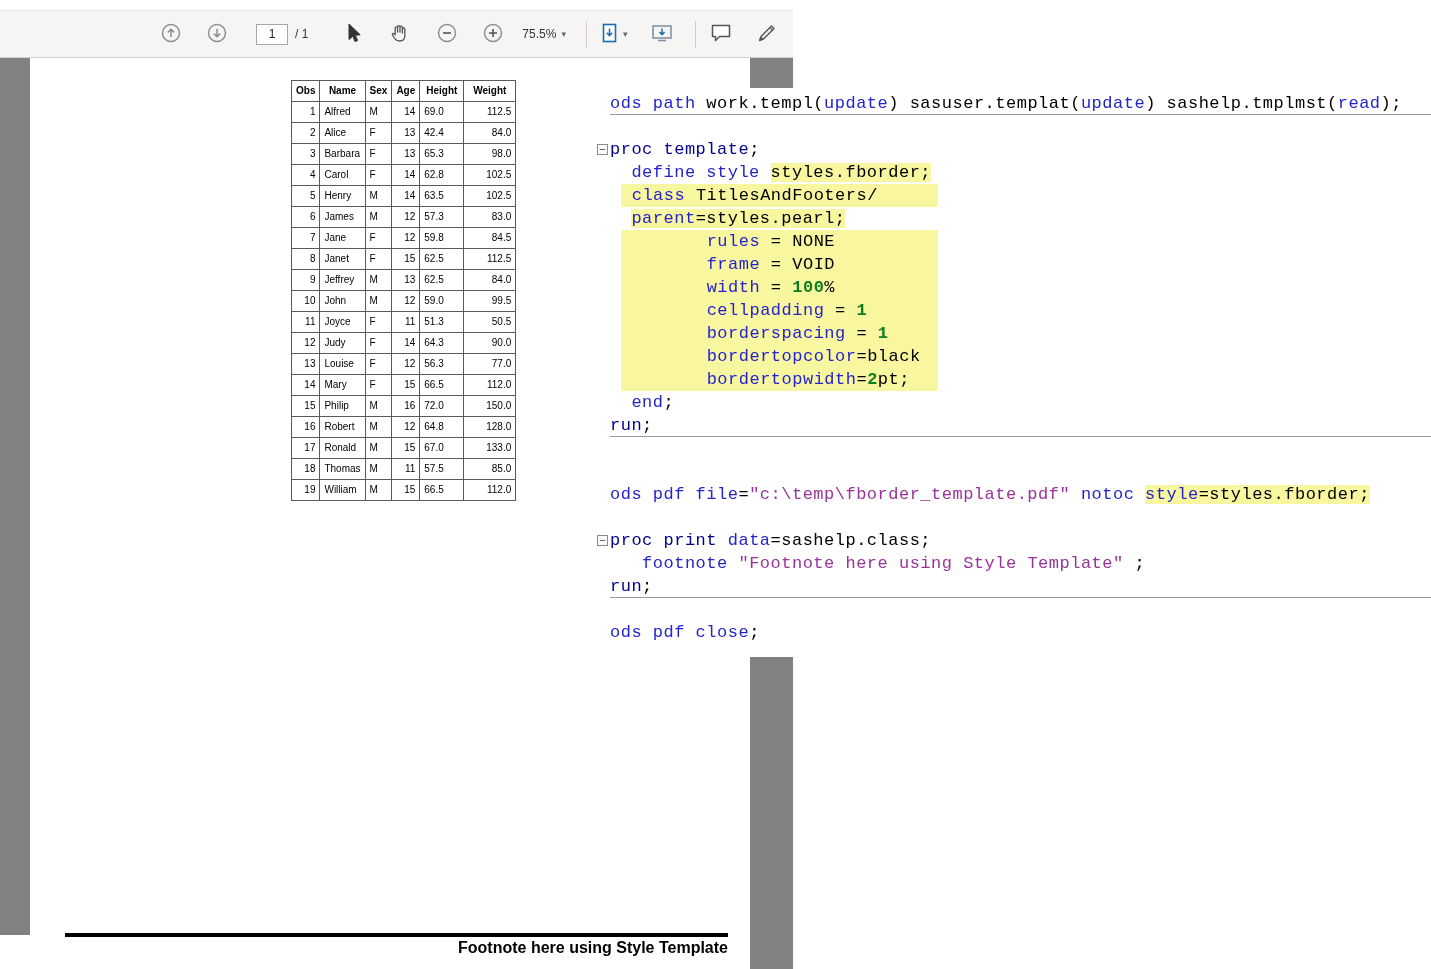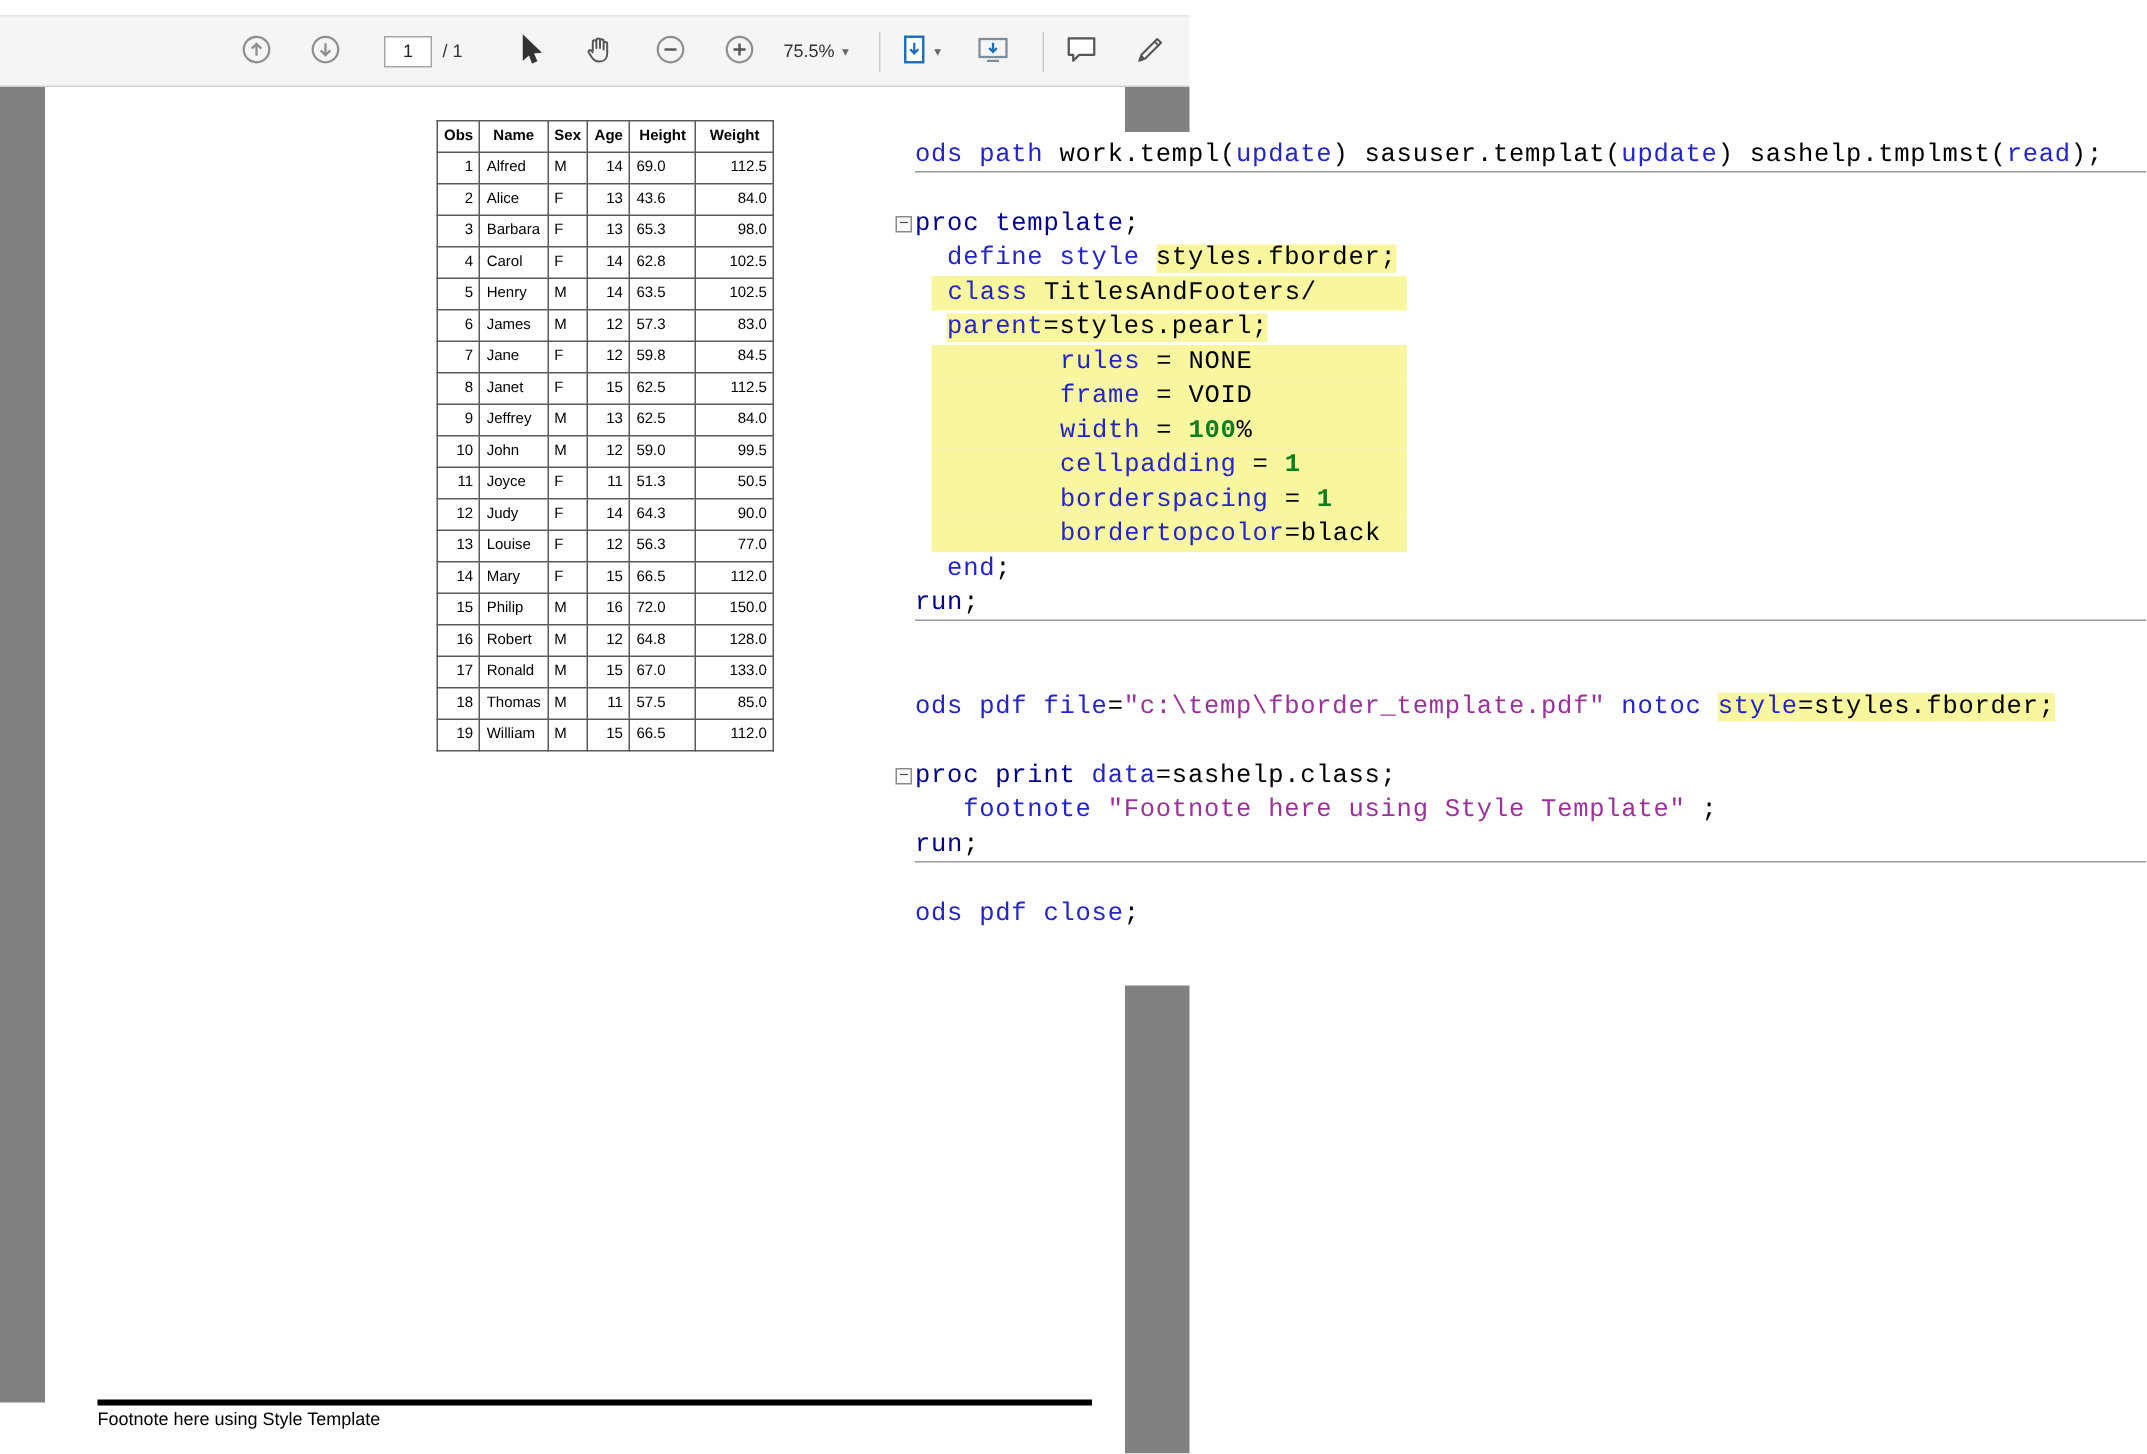--- a/index.html
+++ b/index.html
@@ -33,22 +33,22 @@
   .cls-table th,.cls-table td{border:1px solid #5a5a5a;padding:2px 4px;line-height:16px;white-space:nowrap}
   .cls-table th{font-weight:bold;text-align:center}
   .c0{width:28px;text-align:right}
   .c1{width:45px;text-align:left}
   .c2{width:21px;text-align:left}
   .c3{width:22px;text-align:right}
   .c4{width:44px;}
   .c5{width:52px;text-align:right}
   .cls-table th.c0,.cls-table th.c1,.cls-table th.c2,.cls-table th.c3,.cls-table th.c4,.cls-table th.c5{text-align:center}
   .foot-rule{position:absolute;left:35px;top:875px;width:663px;height:4px;background:#000}
-  .foot-text{position:absolute;left:35px;top:881px;width:663px;text-align:left;font-size:12px;
-    font-weight:normal;color:#000}
+  .foot-text{position:absolute;left:35px;top:881px;width:663px;text-align:right;font-size:16px;
+    font-weight:bold;color:#000}
 
   
   .code-panel{position:absolute;left:596px;top:88px;width:835px;height:569px;background:#fff;z-index:5;
     padding-top:4px;font-family:"Liberation Mono","DejaVu Sans Mono",monospace;font-size:17px;
     letter-spacing:0.5px}
   .cl{position:relative;height:23px;line-height:23px;white-space:pre;margin-left:14px;color:#000}
   .cl.rule{border-bottom:1px solid var(--rule)}
   .fold{position:absolute;left:-13px;top:6px;width:11px;height:11px;border:1px solid #8a8a8a;
     background:#fbfbfb;font-size:11px;line-height:9px;text-align:center;color:#444;letter-spacing:0;
     font-family:"Liberation Sans",sans-serif;cursor:pointer}
@@ -178,21 +178,21 @@
           <td class="c2">M</td>
           <td class="c3">14</td>
           <td class="c4">69.0</td>
           <td class="c5">112.5</td>
         </tr>
         <tr>
           <td class="c0">2</td>
           <td class="c1">Alice</td>
           <td class="c2">F</td>
           <td class="c3">13</td>
-          <td class="c4">43.6</td>
+          <td class="c4">42.4</td>
           <td class="c5">84.0</td>
         </tr>
         <tr>
           <td class="c0">3</td>
           <td class="c1">Barbara</td>
           <td class="c2">F</td>
           <td class="c3">13</td>
           <td class="c4">65.3</td>
           <td class="c5">98.0</td>
         </tr>
@@ -337,20 +337,21 @@
       <div class="cl"><span class="fold">−</span><span class="c-sec">proc template</span><span class="c-tx">;</span></div>
       <div class="cl"><span class="c-tx">  </span><span class="c-kw">define style </span><span class="c-tx hl">styles.fborder;</span></div>
       <div class="cl"><span class="blk"><span class="c-tx"> </span><span class="c-kw">class</span><span class="c-tx"> TitlesAndFooters/</span></span></div>
       <div class="cl"><span class="c-tx">  </span><span class="c-kw hl">parent</span><span class="c-tx hl">=styles.pearl;</span></div>
       <div class="cl"><span class="blk"><span class="c-tx">        </span><span class="c-kw">rules</span><span class="c-tx"> = </span><span class="c-tx">NONE</span></span></div>
       <div class="cl"><span class="blk"><span class="c-tx">        </span><span class="c-kw">frame</span><span class="c-tx"> = </span><span class="c-tx">VOID</span></span></div>
       <div class="cl"><span class="blk"><span class="c-tx">        </span><span class="c-kw">width</span><span class="c-tx"> = </span><span class="c-num">100</span><span class="c-tx">%</span></span></div>
       <div class="cl"><span class="blk"><span class="c-tx">        </span><span class="c-kw">cellpadding</span><span class="c-tx"> = </span><span class="c-num">1</span></span></div>
       <div class="cl"><span class="blk"><span class="c-tx">        </span><span class="c-kw">borderspacing</span><span class="c-tx"> = </span><span class="c-num">1</span></span></div>
       <div class="cl"><span class="blk"><span class="c-tx">        </span><span class="c-kw">bordertopcolor</span><span class="c-tx">=black</span></span></div>
+      <div class="cl"><span class="blk"><span class="c-tx">        </span><span class="c-kw">bordertopwidth</span><span class="c-tx">=</span><span class="c-num">2</span><span class="c-tx">pt;</span></span></div>
       <div class="cl"><span class="c-tx">  </span><span class="c-kw">end</span><span class="c-tx">;</span></div>
       <div class="cl rule"><span class="c-sec">run</span><span class="c-tx">;</span></div>
       <div class="cl"> </div>
       <div class="cl"> </div>
       <div class="cl"><span class="c-kw">ods pdf file</span><span class="c-tx">=</span><span class="c-str">"c:\temp\fborder_template.pdf"</span><span class="c-tx"> </span><span class="c-kw">notoc</span><span class="c-tx"> </span><span class="c-kw hl">style</span><span class="c-tx hl">=styles.fborder;</span></div>
       <div class="cl"> </div>
       <div class="cl"><span class="fold">−</span><span class="c-sec">proc print</span><span class="c-tx"> </span><span class="c-kw">data</span><span class="c-tx">=sashelp.class;</span></div>
       <div class="cl"><span class="c-tx">   </span><span class="c-kw">footnote</span><span class="c-tx"> </span><span class="c-str">"Footnote here using Style Template"</span><span class="c-tx"> ;</span></div>
       <div class="cl rule"><span class="c-sec">run</span><span class="c-tx">;</span></div>
       <div class="cl"> </div>

